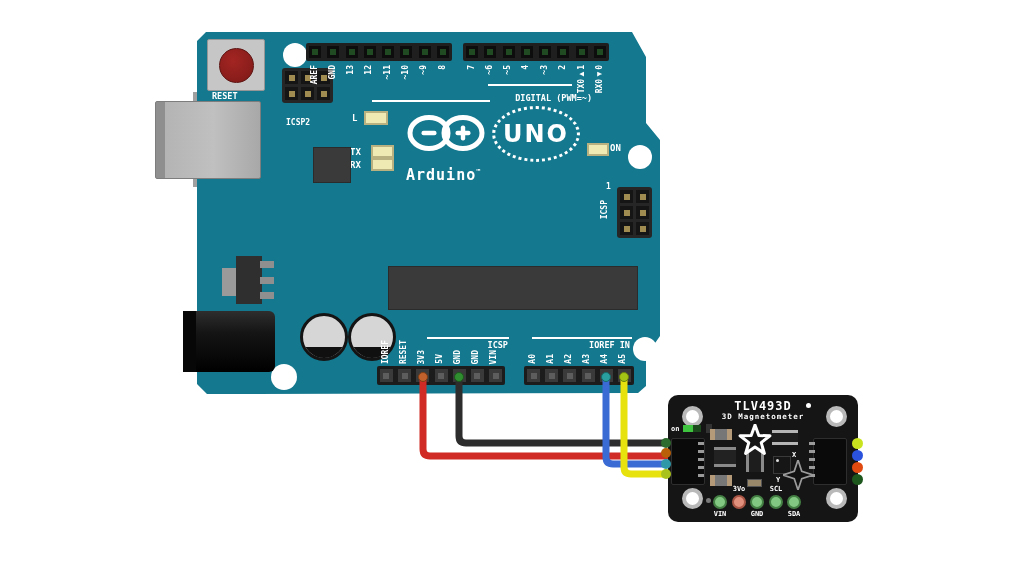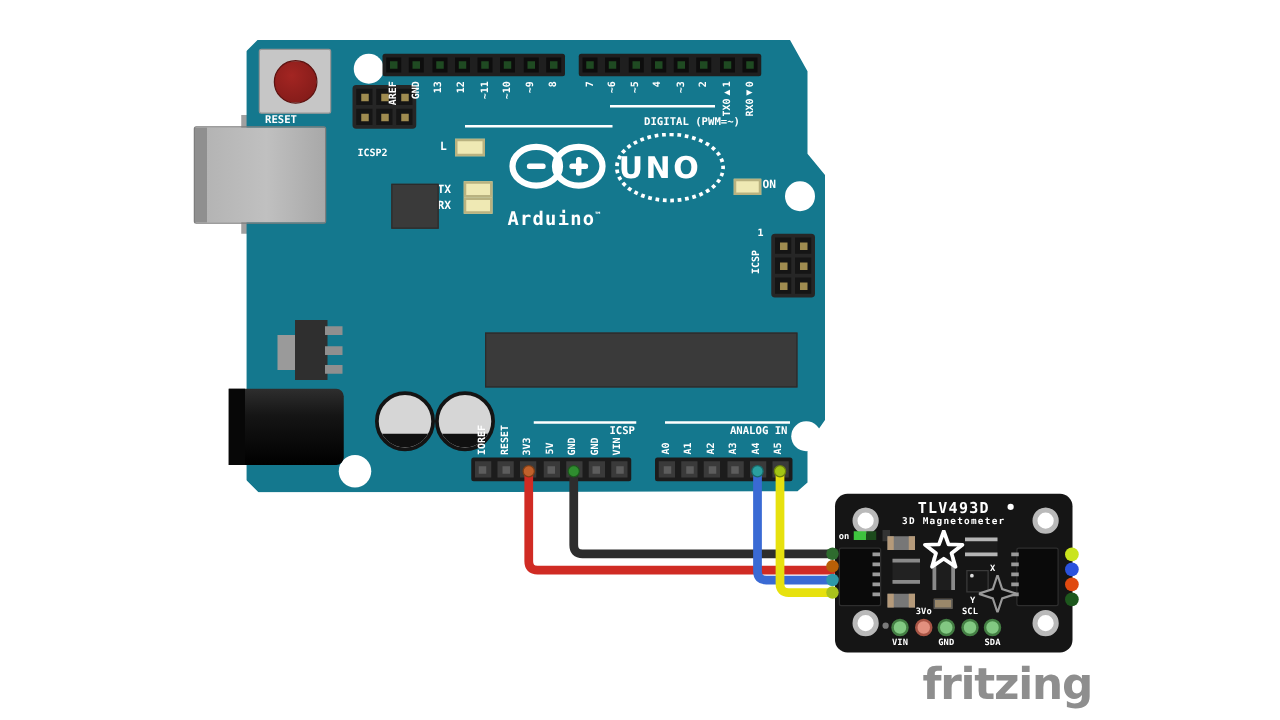--- a/index.html
+++ b/index.html
@@ -178,21 +178,21 @@
     <ellipse cx="27" cy="31" rx="19" ry="15.5" fill="none" stroke="#fff" stroke-width="5"></ellipse>
     <ellipse cx="61" cy="31" rx="19" ry="15.5" fill="none" stroke="#fff" stroke-width="5"></ellipse>
     <rect x="19.5" y="28.8" width="15" height="4.4" rx="2" fill="#fff"></rect>
     <rect x="53.5" y="28.8" width="15" height="4.4" rx="2" fill="#fff"></rect>
     <rect x="58.8" y="23.5" width="4.4" height="15" rx="2" fill="#fff"></rect>
   </svg>
   <div class="abs sk" style="left:406px;top:168px;font-size:15px;letter-spacing:1px;">
     <span>Arduino</span><sup style="font-size:7px;">™</sup>
   </div>
   <div class="abs" style="left:492px;top:106px;width:82px;height:50px;border:3px dotted #fff;border-radius:50%;
-              display:flex;align-items:center;">
+              display:flex;align-items:center;justify-content:center;">
     <span style="color:#fff;font-family:'DejaVu Sans',sans-serif;font-weight:bold;font-size:24px;letter-spacing:2px;">UNO</span>
   </div>
 
   <div class="abs igrid" style="left:617px;top:187px;grid-template-columns:repeat(2,13px);">
     <div class="ipin">
         <i></i>
       </div>
       <div class="ipin">
         <i></i>
       </div>
@@ -255,21 +255,21 @@
   </div>
   <div class="abs vlabel" style="left:381px;bottom:212px;">IOREF</div>
   <div class="abs vlabel" style="left:399px;bottom:212px;">RESET</div>
   <div class="abs vlabel" style="left:417px;bottom:212px;">3V3</div>
   <div class="abs vlabel" style="left:435px;bottom:212px;">5V</div>
   <div class="abs vlabel" style="left:453px;bottom:212px;">GND</div>
   <div class="abs vlabel" style="left:471px;bottom:212px;">GND</div>
   <div class="abs vlabel" style="left:489px;bottom:212px;">VIN</div>
 
   <div class="abs wline" style="left:532px;top:337px;width:100px;"></div>
-  <div class="abs sk" style="left:556px;top:341px;width:74px;text-align:right;font-size:8.5px;">ANALOG IN</div>
+  <div class="abs sk" style="left:556px;top:341px;width:74px;text-align:right;font-size:8.5px;">IOREF IN</div>
   <div class="abs mstrip" style="left:524px;top:366px;width:104px;">
     <div class="mpin">
         <i></i>
       </div>
     <div class="mpin">
         <i></i>
       </div>
     <div class="mpin">
         <i></i>
       </div>
@@ -364,14 +364,13 @@
   <div class="abs dot" style="left:661px;top:438px;width:10px;height:10px;background:#2e6b2e;"></div>
   <div class="abs dot" style="left:661px;top:448px;width:10px;height:10px;background:#b85f07;"></div>
   <div class="abs dot" style="left:661px;top:459px;width:10px;height:10px;background:#2e98a8;"></div>
   <div class="abs dot" style="left:661px;top:469px;width:10px;height:10px;background:#a9c21c;"></div>
 
   <div class="abs dot" style="left:852px;top:438px;width:11px;height:11px;background:#c9e41f;"></div>
   <div class="abs dot" style="left:852px;top:450px;width:11px;height:11px;background:#2a52dd;"></div>
   <div class="abs dot" style="left:852px;top:462px;width:11px;height:11px;background:#e04a10;"></div>
   <div class="abs dot" style="left:852px;top:474px;width:11px;height:11px;background:#1d571d;"></div>
 
-  <div id="fritzing-logo" class="abs" style="left:738px;top:528px;">fritzing</div>
 </div>
 
 </body></html>

